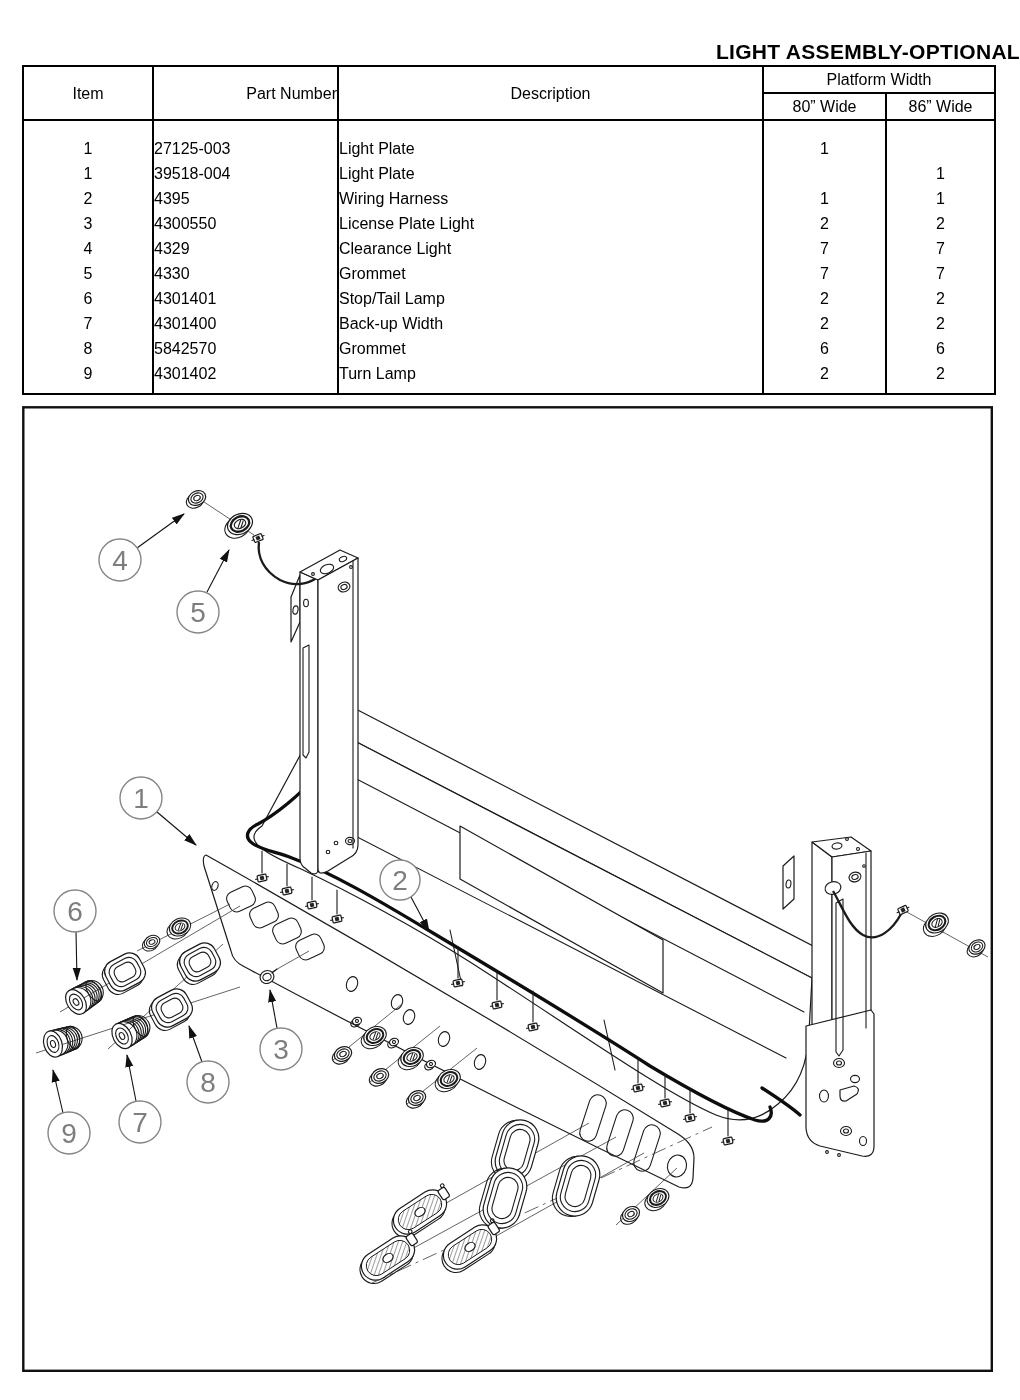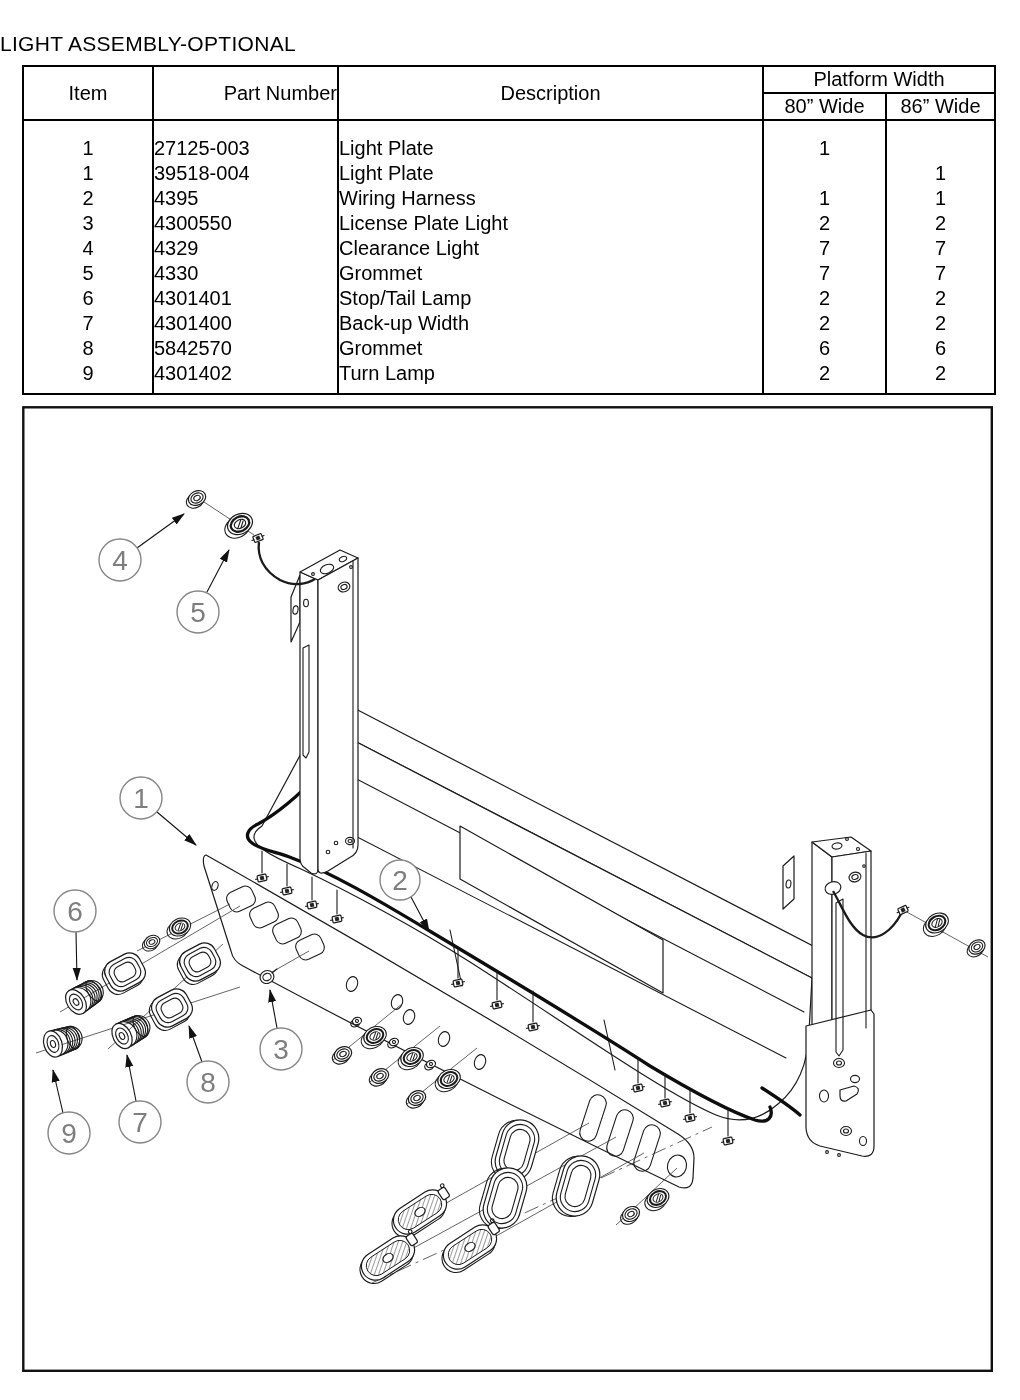--- a/index.html
+++ b/index.html
@@ -1,20 +1,20 @@
 <!DOCTYPE html>
 <html><head>
 <meta charset="utf-8">
 <style>
   html,body{margin:0;padding:0;background:#fff;}
   body{width:1020px;height:1400px;position:relative;font-family:"Liberation Sans",sans-serif;color:#000;}
-  .page-title{position:absolute;top:32px;left:0;width:100%;text-align:left;
-    font-size:21px;font-weight:normal;letter-spacing:.3px;}
+  .page-title{position:absolute;top:40px;left:0;width:100%;text-align:right;
+    font-size:21px;font-weight:bold;letter-spacing:.3px;}
   table.parts{position:absolute;top:65px;left:22px;width:972px;border-collapse:collapse;
-    table-layout:fixed;font-size:20px;border:2.6px solid #000;padding-left:36px;}
+    table-layout:fixed;font-size:16px;border:2.6px solid #000;padding-left:36px;}
   table.parts th,table.parts td{padding:0;font-weight:normal;line-height:25px;}
   thead th{border:2px solid #000;}
   th.h-main{vertical-align:middle;}
   th.h-item{text-align:center;}
   th.h-part{text-align:right;padding-left:33px;}
   th.h-desc{text-align:center;padding-left:46px;}
   th.h-pw{height:25px;text-align:center;}
   th.h-sub{height:23px;text-align:center;margin-left:36px;}
   tbody td{border-left:2px solid #000;border-right:2px solid #000;height:25px;}
   tbody tr:first-child td{padding-top:15px;}

